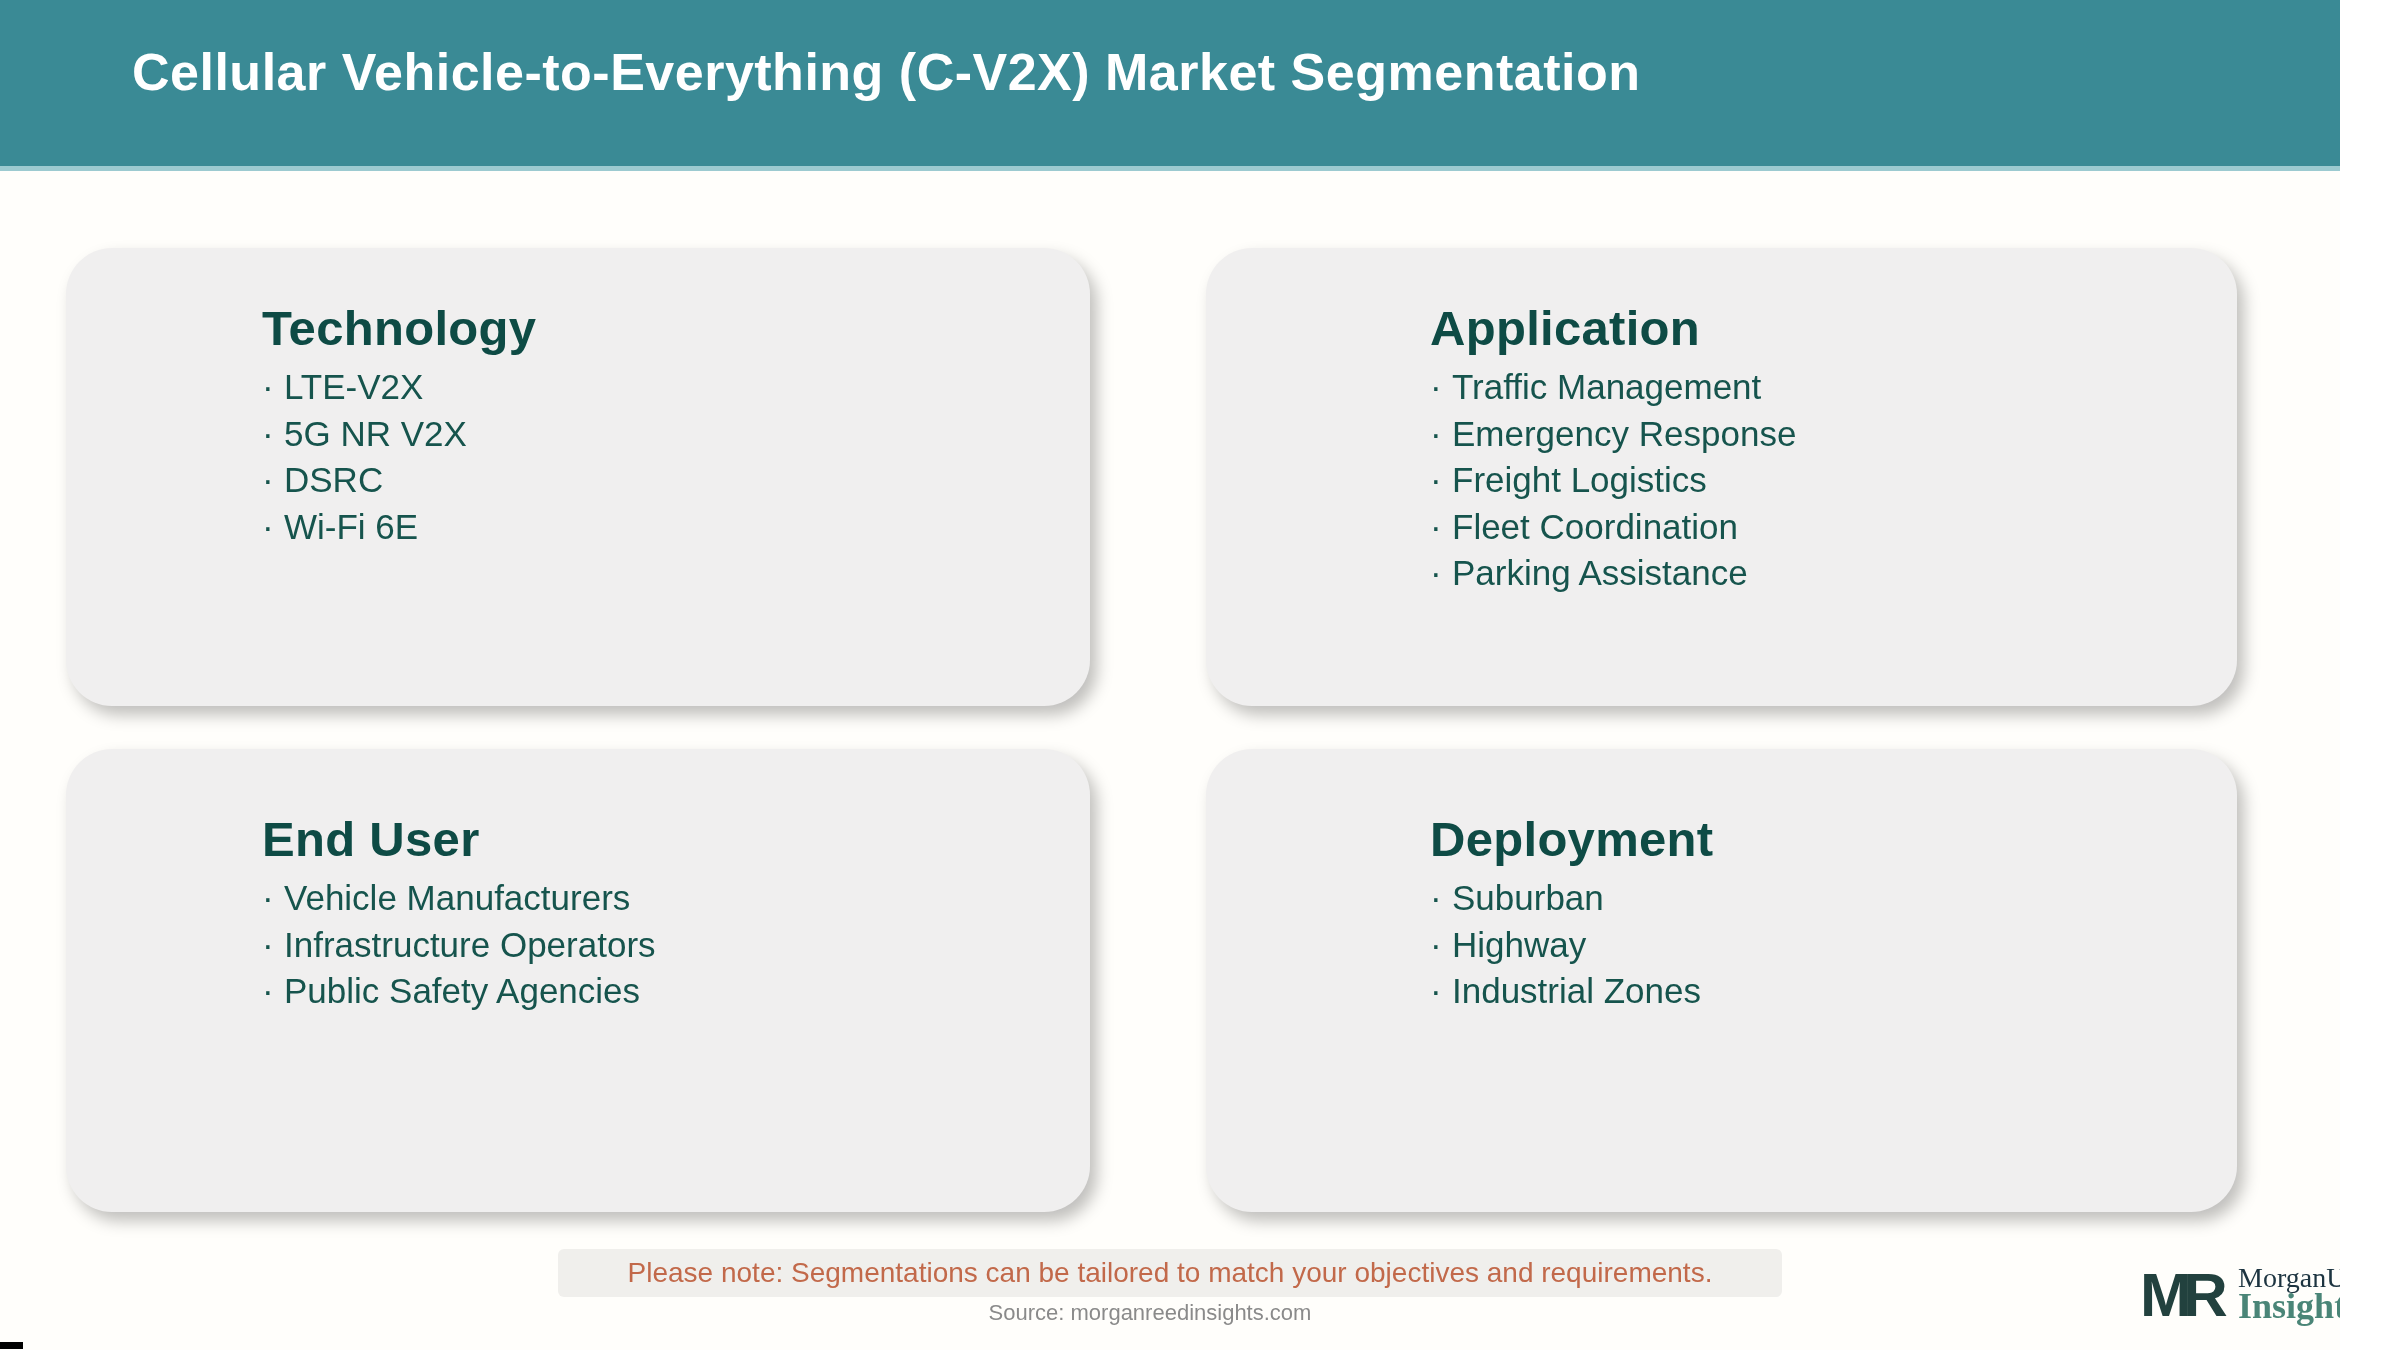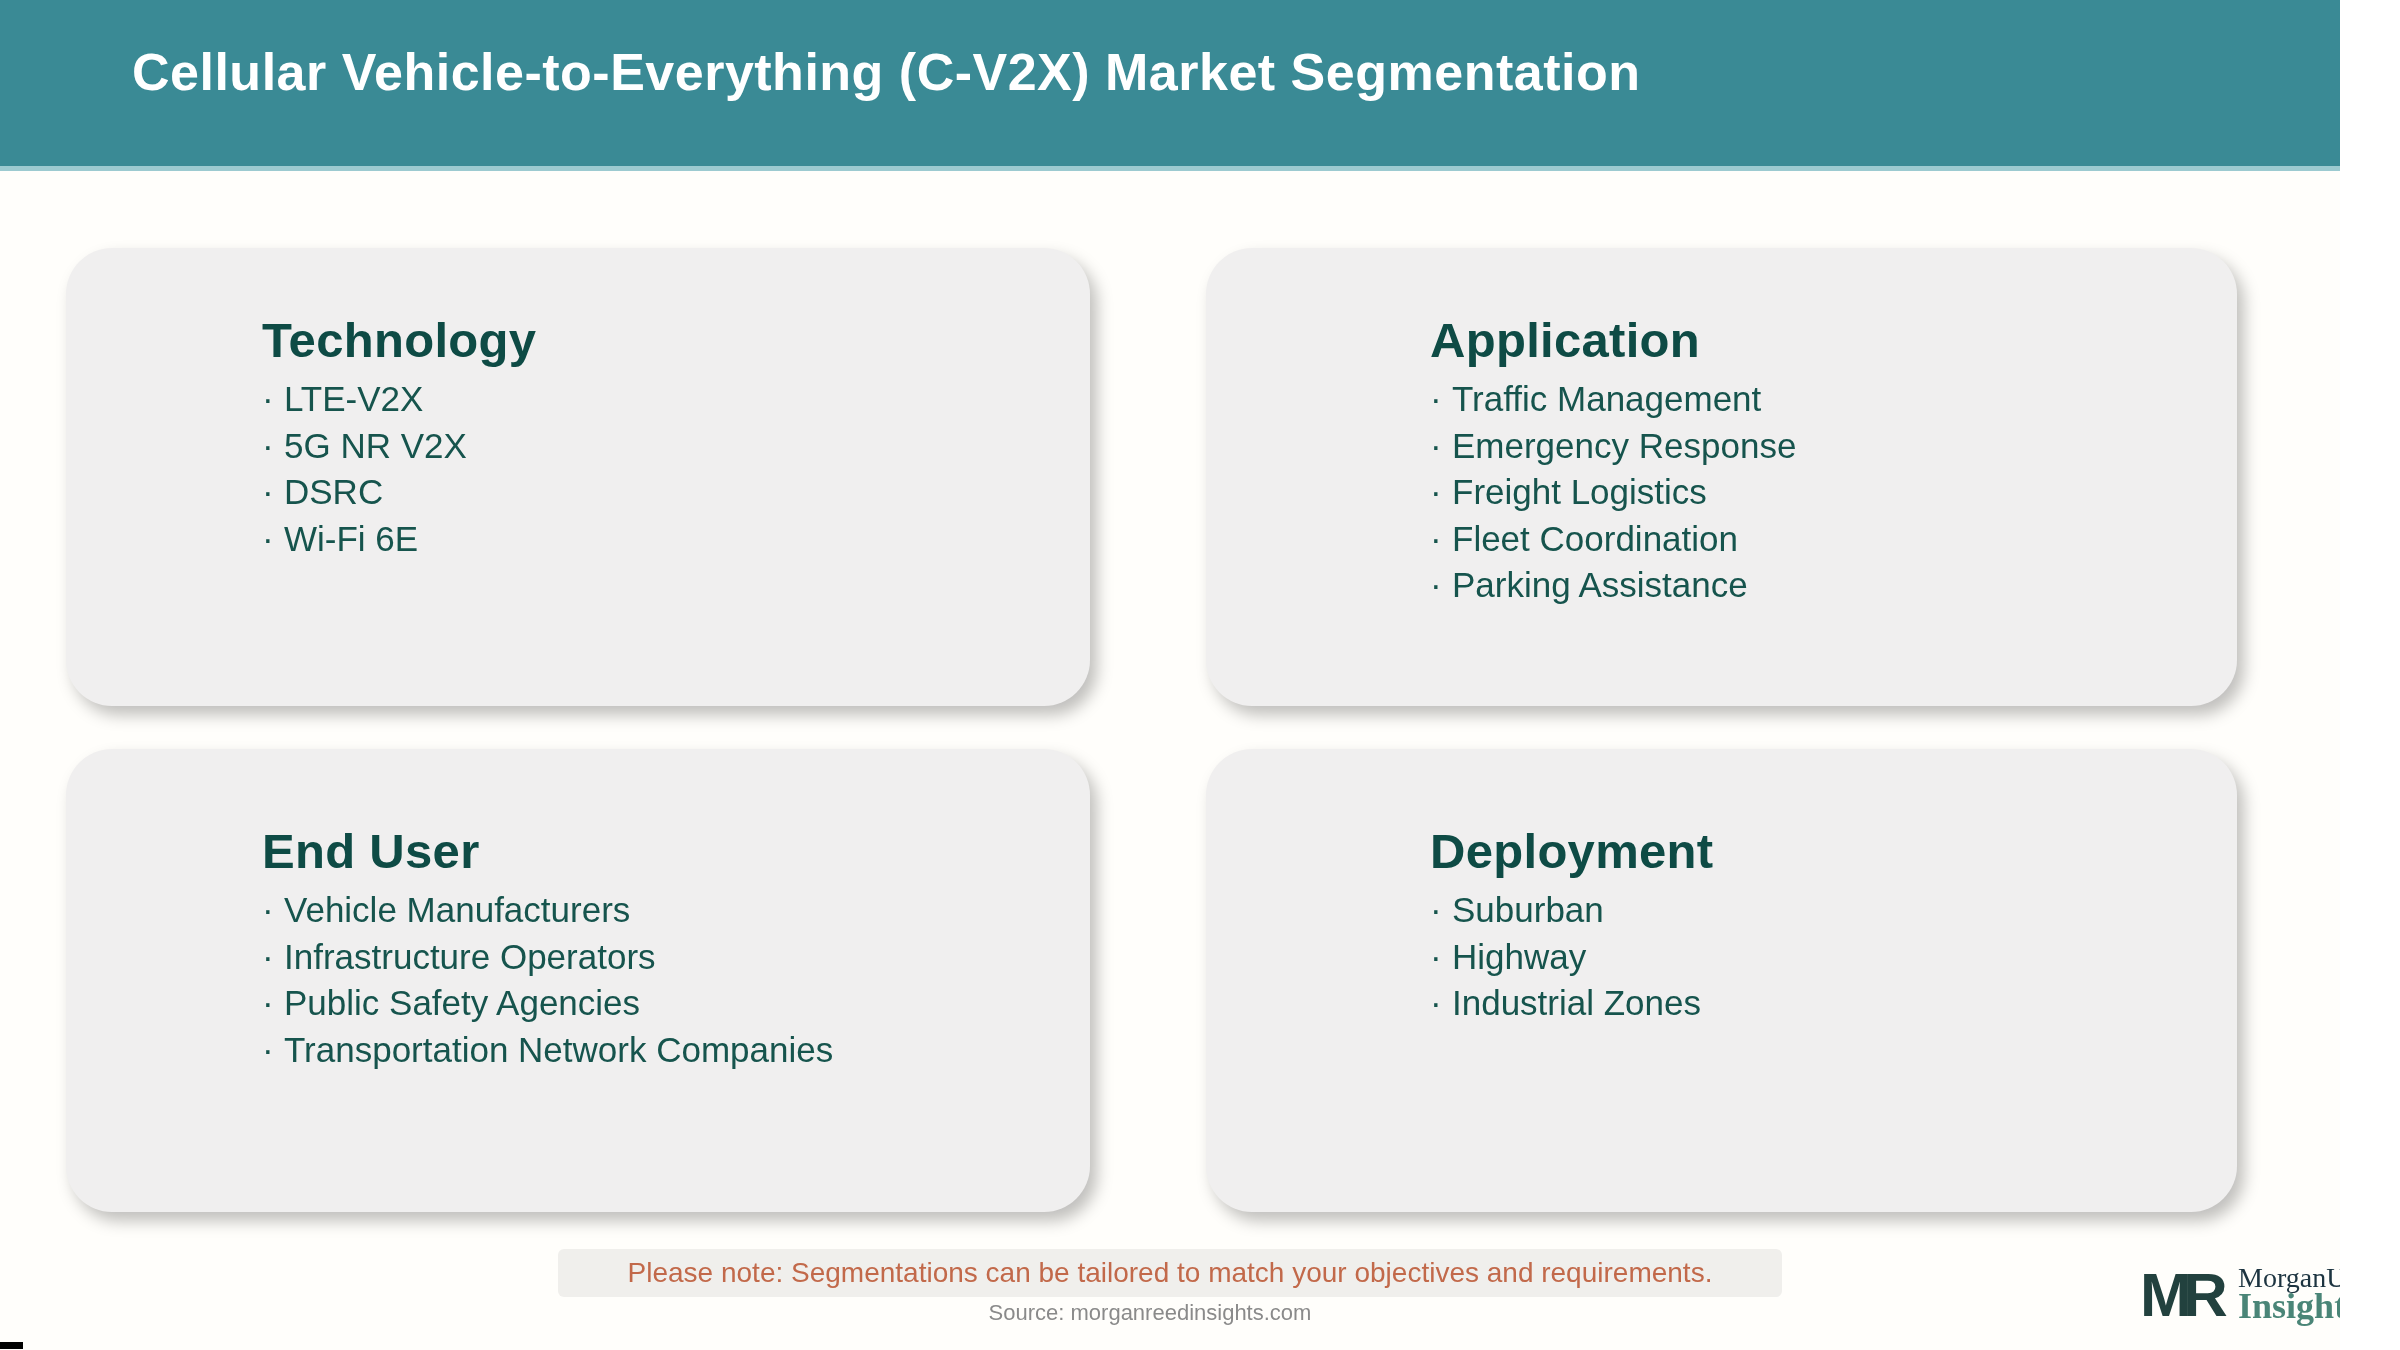--- a/index.html
+++ b/index.html
@@ -35,21 +35,21 @@
     position:absolute;background:var(--card-bg);border-radius:46px;
     box-shadow:7px 9px 16px rgba(0,0,0,0.25);
     box-sizing:border-box;padding-top:52px;
   }
   .card.row-bottom{padding-top:62px;}
   .card.col-left{left:66px;width:1024px;padding-left:196px;}
   .card.col-right{left:1206px;width:1031px;padding-left:224px;}
   .card.row-top{top:248px;height:458px;}
   .card.row-bottom{top:749px;height:463px;}
   .card h2{
-    margin:12px 0 8px 0;font-size:49px;line-height:1.15;
+    margin:0 0 8px 0;font-size:49px;line-height:1.15;
     font-weight:bold;color:var(--heading);letter-spacing:0.3px;
   }
   .card ul{
     list-style:none;margin:0;padding:0;
     font-size:35px;line-height:46.5px;color:var(--item);
   }
   .card li{white-space:nowrap;}
   .bullet{
     display:inline-block;width:22px;color:var(--item);
   }
@@ -110,21 +110,20 @@
         <li><span class="bullet">·</span><span>Parking Assistance</span></li>
       </ul>
   </section>
 
   <section class="card row-bottom col-left">
     <h2>End User</h2>
     <ul>
         <li><span class="bullet">·</span><span>Vehicle Manufacturers</span></li>
         <li><span class="bullet">·</span><span>Infrastructure Operators</span></li>
         <li><span class="bullet">·</span><span>Public Safety Agencies</span></li>
-        <li><span class="bullet">·</span><span>Transportation Network Companies</span></li>
       </ul>
   </section>
 
   <section class="card row-bottom col-right">
     <h2>Deployment</h2>
     <ul>
         <li><span class="bullet">·</span><span>Suburban</span></li>
         <li><span class="bullet">·</span><span>Highway</span></li>
         <li><span class="bullet">·</span><span>Industrial Zones</span></li>
       </ul>

